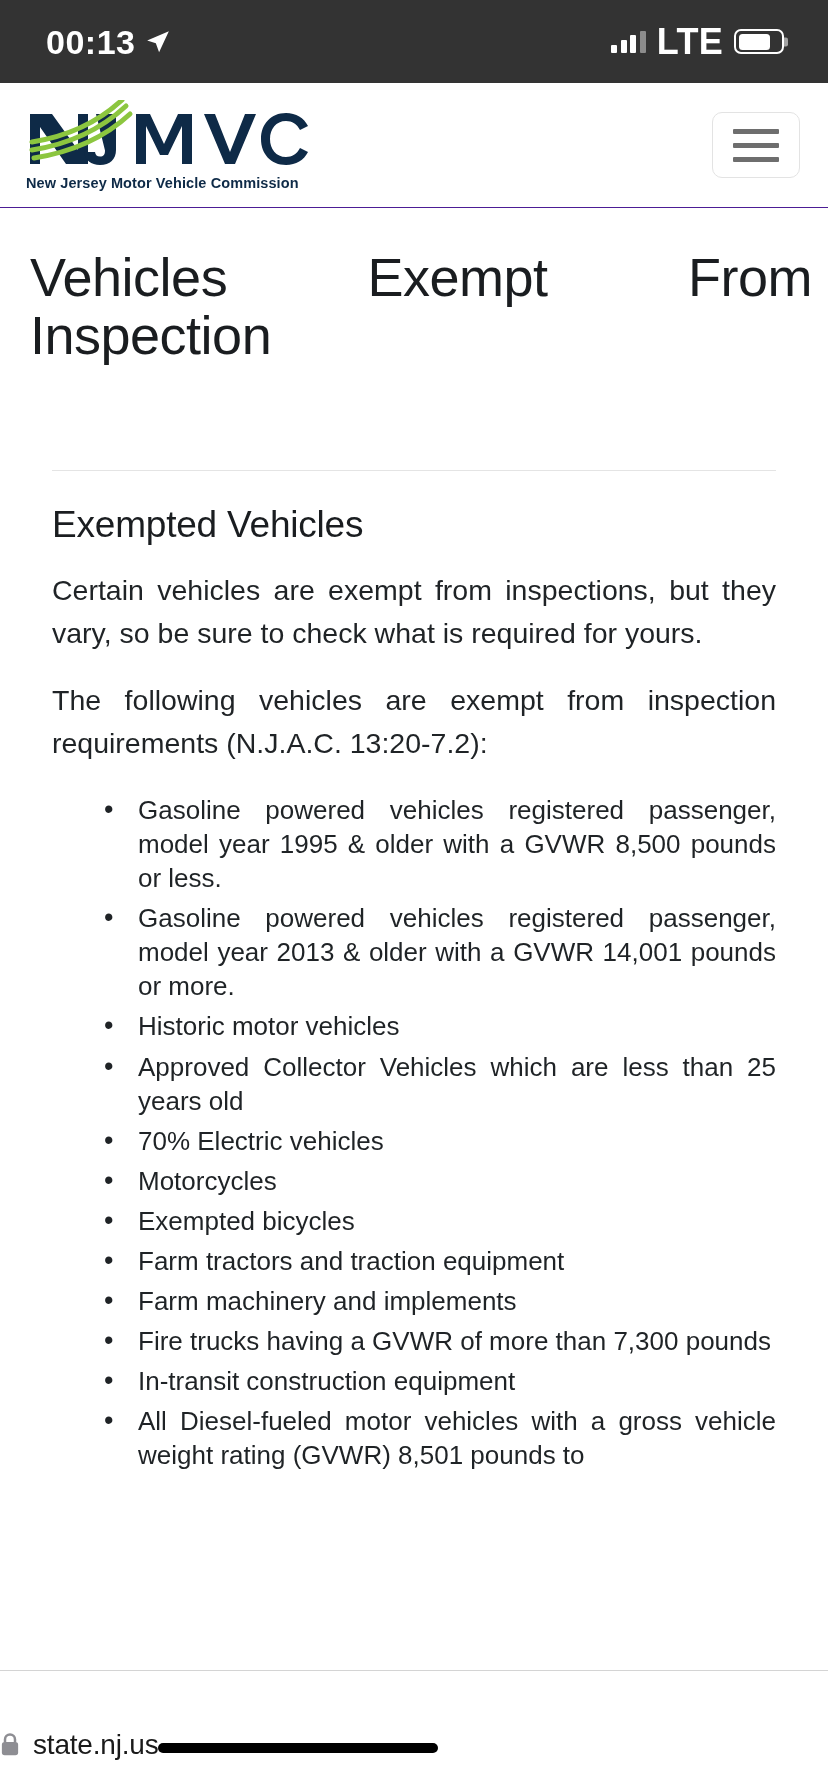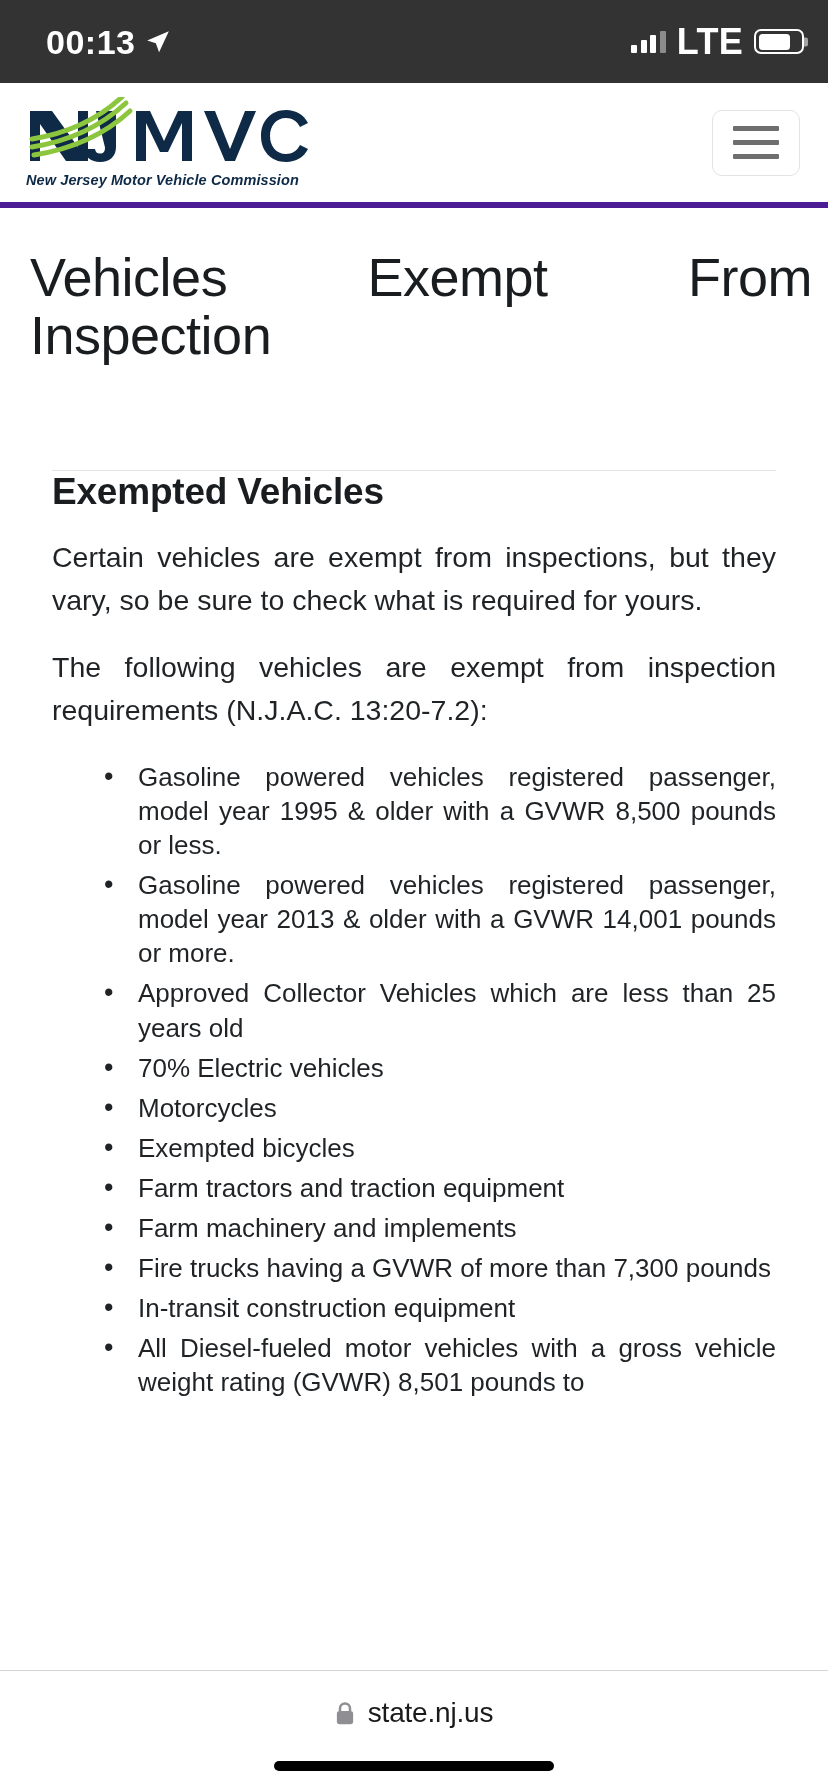--- a/index.html
+++ b/index.html
@@ -7,21 +7,21 @@
     width:828px; height:1792px;
     background:#ffffff;
     font-family:"Liberation Sans", sans-serif;
     overflow:hidden;
   }
 
   
   .status-bar{
     height:83px; background:#333333; color:#ffffff;
     display:flex; align-items:center; justify-content:space-between;
-    padding:0 24px 0 46px; position:relative;
+    padding:0 44px 0 46px; position:relative;
   }
   .status-left{ display:flex; align-items:center; gap:10px; }
   .status-time{ font-size:34px; font-weight:600; letter-spacing:0.5px; line-height:1; }
   .loc-arrow{ width:26px; height:26px; display:block; }
   .status-right{ display:flex; align-items:center; gap:11px; }
   .signal{ display:flex; align-items:flex-end; gap:3.5px; height:22px; }
   .signal i{ width:6px; background:#ffffff; border-radius:1px; display:block; }
   .signal i:nth-child(1){ height:8px; }
   .signal i:nth-child(2){ height:13px; }
   .signal i:nth-child(3){ height:18px; }
@@ -31,22 +31,21 @@
             border-radius:7px; display:flex; align-items:center; padding:2.5px; }
   .battery .fill{ background:#ffffff; height:100%; width:78%; border-radius:3.5px; }
   .battery .cap{ position:absolute; right:-6px; top:50%; transform:translateY(-50%);
             width:4px; height:9px; background:#ffffff; opacity:.55; border-radius:0 2px 2px 0; }
 
   
   .site-header{
     height:125px; background:#ffffff;
     display:flex; align-items:center; justify-content:space-between;
     padding:0 28px 0 24px;
-    border-bottom:6px solid #4c1d95;
-    font-style:italic;
+    border-bottom:1px solid #4c1d95;
   }
   .logo-wrap{ display:flex; flex-direction:column; }
   .logo-mark{ display:block; }
   .logo-tagline{
     font-size:14.5px; font-weight:700; color:#0e2a47;
     letter-spacing:0.1px; margin-top:3px; margin-left:2px;
   }
   .hamburger{
     width:88px; height:66px; border:1.5px solid #e3e3e3; border-radius:10px;
     background:#ffffff; display:flex; flex-direction:column;
@@ -64,22 +63,22 @@
   }
   .page-title::after{ content:""; display:inline-block; width:100%; height:0; }
 
   .divider{
     height:1px; background:#e4e4e4;
     margin:47px 52px 0 52px;
   }
 
   .section{ padding:0 52px; }
   .section-heading{
-    font-size:37px; font-weight:700; color:#1a1d20;
-    letter-spacing:-0.2px;
+    font-size:37px; font-weight:400; color:#1a1d20;
+    margin-top:33px; letter-spacing:-0.2px;
   }
   .para{
     font-size:28.5px; line-height:1.52; color:#1f2326;
     margin-top:23px; text-align:justify; text-align-last:left;
   }
   .para.justified{ text-align:justify; }
 
   ul.exempt-list{
     list-style:none; margin-top:28px; padding-left:48px;
   }
@@ -90,21 +89,21 @@
   }
   ul.exempt-list li::before{
     content:"\2022"; position:absolute; left:4px; top:-1px;
     font-size:27px; color:#1f2326; line-height:1.31;
   }
 
   
   .safari-bar{
     position:absolute; left:0; bottom:0; width:828px; height:122px;
     background:#ffffff; border-top:1px solid #d4d4d4;
-    display:flex; flex-direction:column; align-items:center;
+    display:flex; flex-direction:row; align-items:center;
   }
   .url-row{
     display:flex; align-items:center; justify-content:center;
     gap:13px; margin-top:26px;
   }
   .lock-icon{ width:20px; height:25px; display:block; }
   .url-text{ font-size:28px; color:#1a1a1a; letter-spacing:-0.2px; }
   .home-indicator{
     width:280px; height:10px; background:#000000; border-radius:5px;
     margin-top:32px;
@@ -169,20 +168,21 @@
 
   <div class="divider"></div>
 
   <div class="section">
     <h2 class="section-heading">Exempted Vehicles</h2>
     <p class="para">Certain vehicles are exempt from inspections, but they vary, so be sure to check what is required for yours.</p>
     <p class="para justified">The following vehicles are exempt from inspection requirements (N.J.A.C. 13:20-7.2):</p>
     <ul class="exempt-list">
       <li>Gasoline powered vehicles registered passenger, model year 1995 &amp; older with a GVWR 8,500 pounds or less.</li>
       <li>Gasoline powered vehicles registered passenger, model year 2013 &amp; older with a GVWR 14,001 pounds or more.</li>
+      <li>Historic motor vehicles</li>
       <li>Approved Collector Vehicles which are less than 25 years old</li>
       <li>70% Electric vehicles</li>
       <li>Motorcycles</li>
       <li>Exempted bicycles</li>
       <li>Farm tractors and traction equipment</li>
       <li>Farm machinery and implements</li>
       <li>Fire trucks having a GVWR of more than 7,300 pounds</li>
       <li>In-transit construction equipment</li>
       <li>All Diesel-fueled motor vehicles with a gross vehicle weight rating (GVWR) 8,501 pounds to</li>
     </ul>

